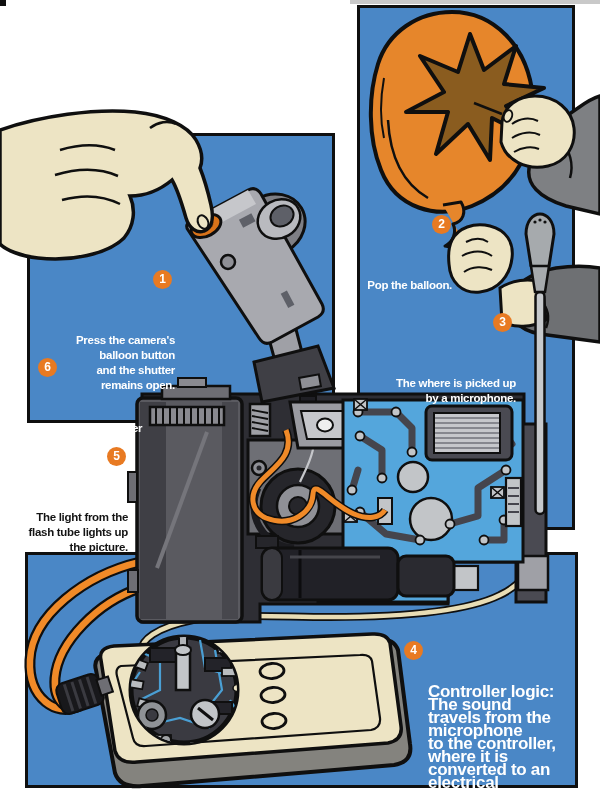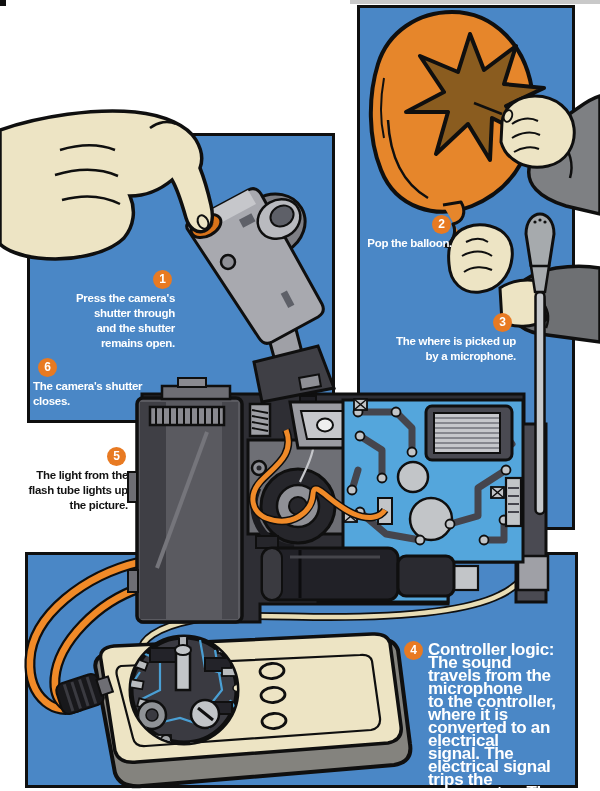--- a/index.html
+++ b/index.html
@@ -7,21 +7,21 @@
         font-family:"Liberation Sans", sans-serif;}
   .panel{position:absolute;background:#4a87c6;border:3px solid #0f0f0f;box-sizing:border-box;}
   #panel-top-left{left:27px;top:133px;width:308px;height:290px;}
   #panel-top-right{left:357px;top:5px;width:218px;height:525px;}
   #panel-bottom{left:25px;top:552px;width:553px;height:236px;}
   .gray-strip{position:absolute;left:350px;top:0;width:250px;height:4px;background:#c9c9c9;}
   svg.art{position:absolute;left:0;top:0;}
   .badge{position:absolute;width:19px;height:19px;border-radius:50%;background:#e87a22;
          color:#fff;font-weight:bold;font-size:12px;line-height:19px;text-align:center;z-index:30;}
   .steptext{position:absolute;font-weight:bold;font-size:11.5px;line-height:15px;
-            letter-spacing:-0.3px;color:#ffffff;white-space:pre-line;z-index:30;}
+            letter-spacing:-0.3px;color:#ffffff;white-space:pre-line;z-index:30;margin-top:42px;}
   .steptext.right{text-align:right;}
   .steptext.dark{color:#141414;}
   #step4-text{font-size:17px;line-height:13px;width:152px;}
 </style>
 </head>
 <body>
 
 <div class="page">
 
   <div class="gray-strip"></div>
@@ -323,21 +323,21 @@
             <ellipse cx="238" cy="688" rx="5" ry="3.5"></ellipse>
             <ellipse cx="240" cy="712" rx="5" ry="3.5"></ellipse>
           </g>
         </g>
       </g>
     </g>
   </svg>
 
   <div class="badge" style="left:153px;top:270px;">1</div>
   <div class="steptext right" style="right:425px;top:291px;width:140px;">Press the camera's
-shutter through
+balloon button
 and the shutter
 remains open.</div>
 
   <div class="badge" style="left:432px;top:215px;">2</div>
   <div class="steptext right" style="right:148px;top:236px;width:120px;">Pop the balloon.</div>
 
   <div class="badge" style="left:493px;top:313px;">3</div>
   <div class="steptext right" style="right:84px;top:334px;width:140px;">The where is picked up
 by a microphone.</div>
 

